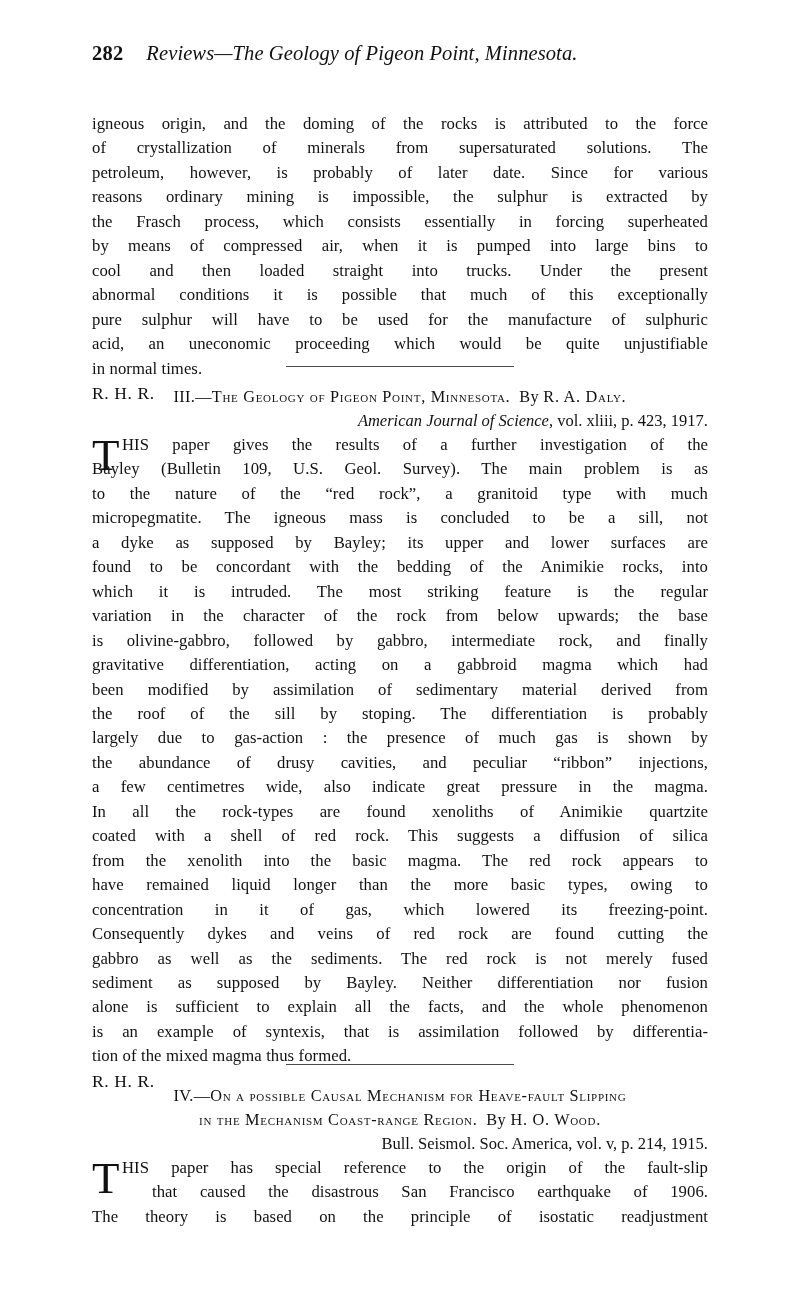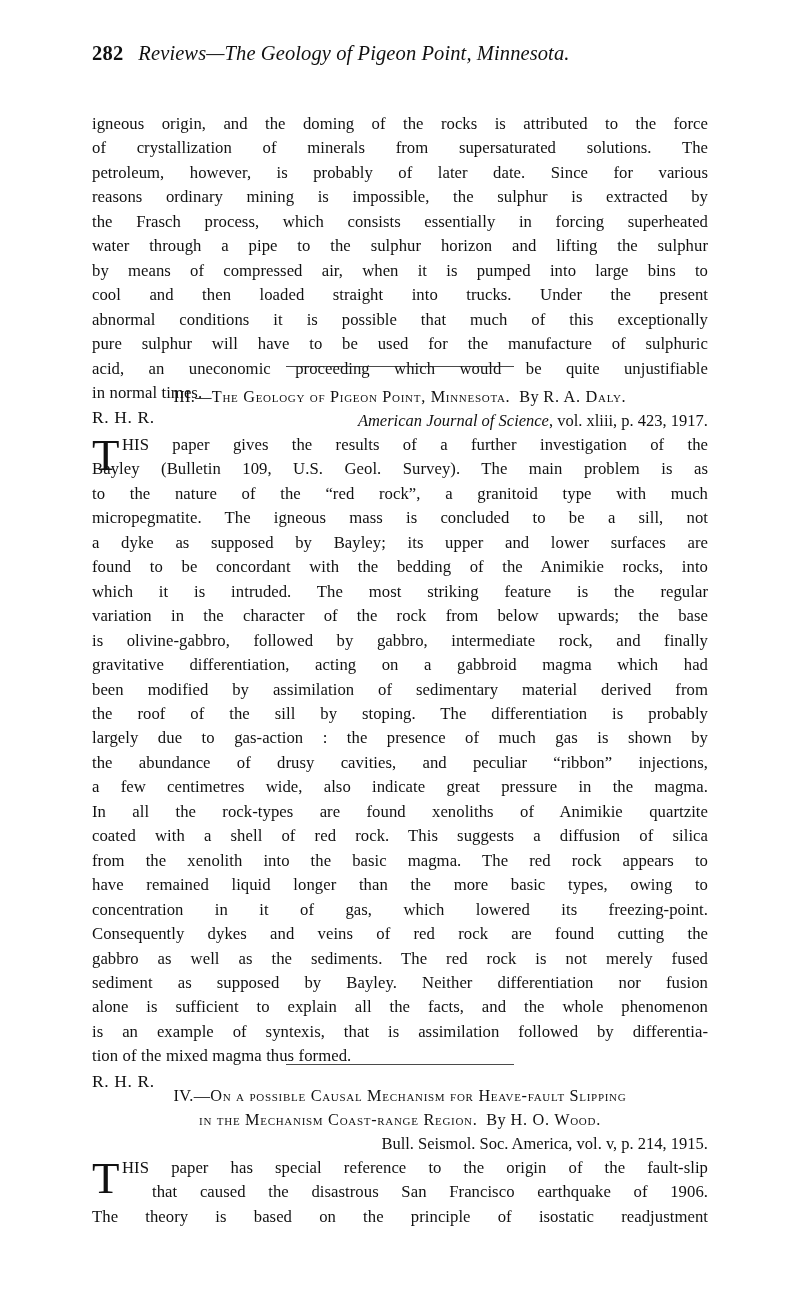--- a/index.html
+++ b/index.html
@@ -32,21 +32,21 @@
     display: flex;
     align-items: baseline;
     white-space: nowrap;
   }
   .folio {
     font-size: 20.5px;
     font-weight: 700;
     letter-spacing: 0.2px;
   }
   .head-title {
-    margin-left: 15px;
+    margin-left: 23px;
     font-size: 20.5px;
     font-style: italic;
     letter-spacing: 0.1px;
   }
 
   
   .col {
     position: absolute;
     left: 92px;
     width: 616px;
@@ -144,21 +144,20 @@
     <span class="head-title">Reviews—The Geology of Pigeon Point, Minnesota.</span>
   </div>
 
   <div class="col" style="top:112px;">
     <p class="just">
       <span class="ln">igneous origin, and the doming of the rocks is attributed to the force</span>
       <span class="ln">of crystallization of minerals from supersaturated solutions.  The</span>
       <span class="ln">petroleum, however, is probably of later date.  Since for various</span>
       <span class="ln">reasons ordinary mining is impossible, the sulphur is extracted by</span>
       <span class="ln">the Frasch process, which consists essentially in forcing superheated</span>
-      <span class="ln">water through a pipe to the sulphur horizon and lifting the sulphur</span>
       <span class="ln">by means of compressed air, when it is pumped into large bins to</span>
       <span class="ln">cool and then loaded straight into trucks.   Under the present</span>
       <span class="ln">abnormal conditions it is possible that much of this exceptionally</span>
       <span class="ln">pure sulphur will have to be used for the manufacture of sulphuric</span>
       <span class="ln">acid, an uneconomic proceeding which would be quite unjustifiable</span>
       <span class="ln last">in normal times.</span>
     </p>
     <p class="sig">R. H. R.</p>
   </div>
 

